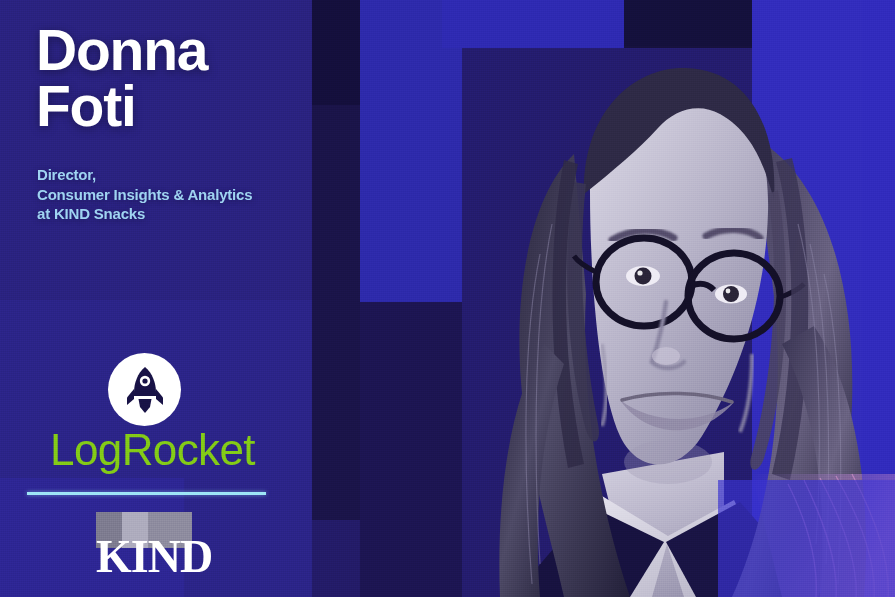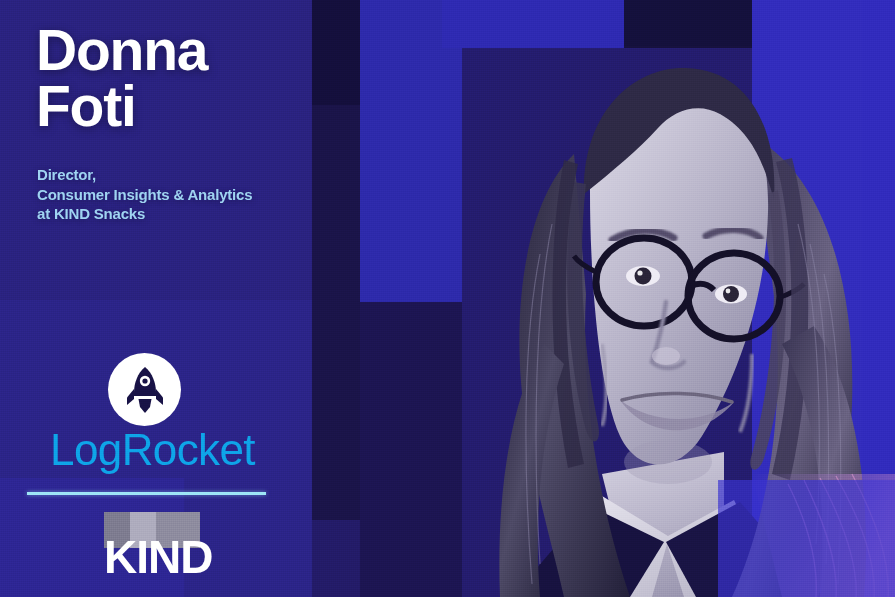--- a/index.html
+++ b/index.html
@@ -81,36 +81,36 @@
     border-radius:50%;
     background:#ffffff;
     display:flex; align-items:center; justify-content:center;
   }
   #lr-mark svg { width:40px; height:46px; display:block; }
 
   #lr-word {
     position:absolute; left:30px; top:428px;
     width:245px;
     text-align:center;
-    color:#0ea5e9;
+    color:#84cc16;
     font-size:44px;
     font-weight:400;
     letter-spacing:-0.6px;
     line-height:1;
   }
 
   #lr-rule {
     position:absolute; left:27px; top:492px;
     width:239px; height:3px;
     background:#9ee6f7;
     box-shadow:0 0 4px rgba(158,230,247,.55);
   }
 
   
-  #kind { position:absolute; left:104px; top:512px; z-index:30; width:160px; height:75px; }
+  #kind { position:absolute; left:96px; top:512px; z-index:30; width:160px; height:75px;font-family:Liberation Serif, serif; }
   .kind-sq { position:absolute; top:0; height:36px; }
   #kind-sq-a { left:0;   width:26px; background:#7e7c90; }
   #kind-sq-b { left:26px; width:26px; background:#aeacbe; }
   #kind-sq-c { left:52px; width:44px; background:#8e8c9f; }
   #kind-word {
     position:absolute; left:0; top:22px;
     color:#ffffff;
     font-weight:700;
     font-size:46px;
     line-height:1;

